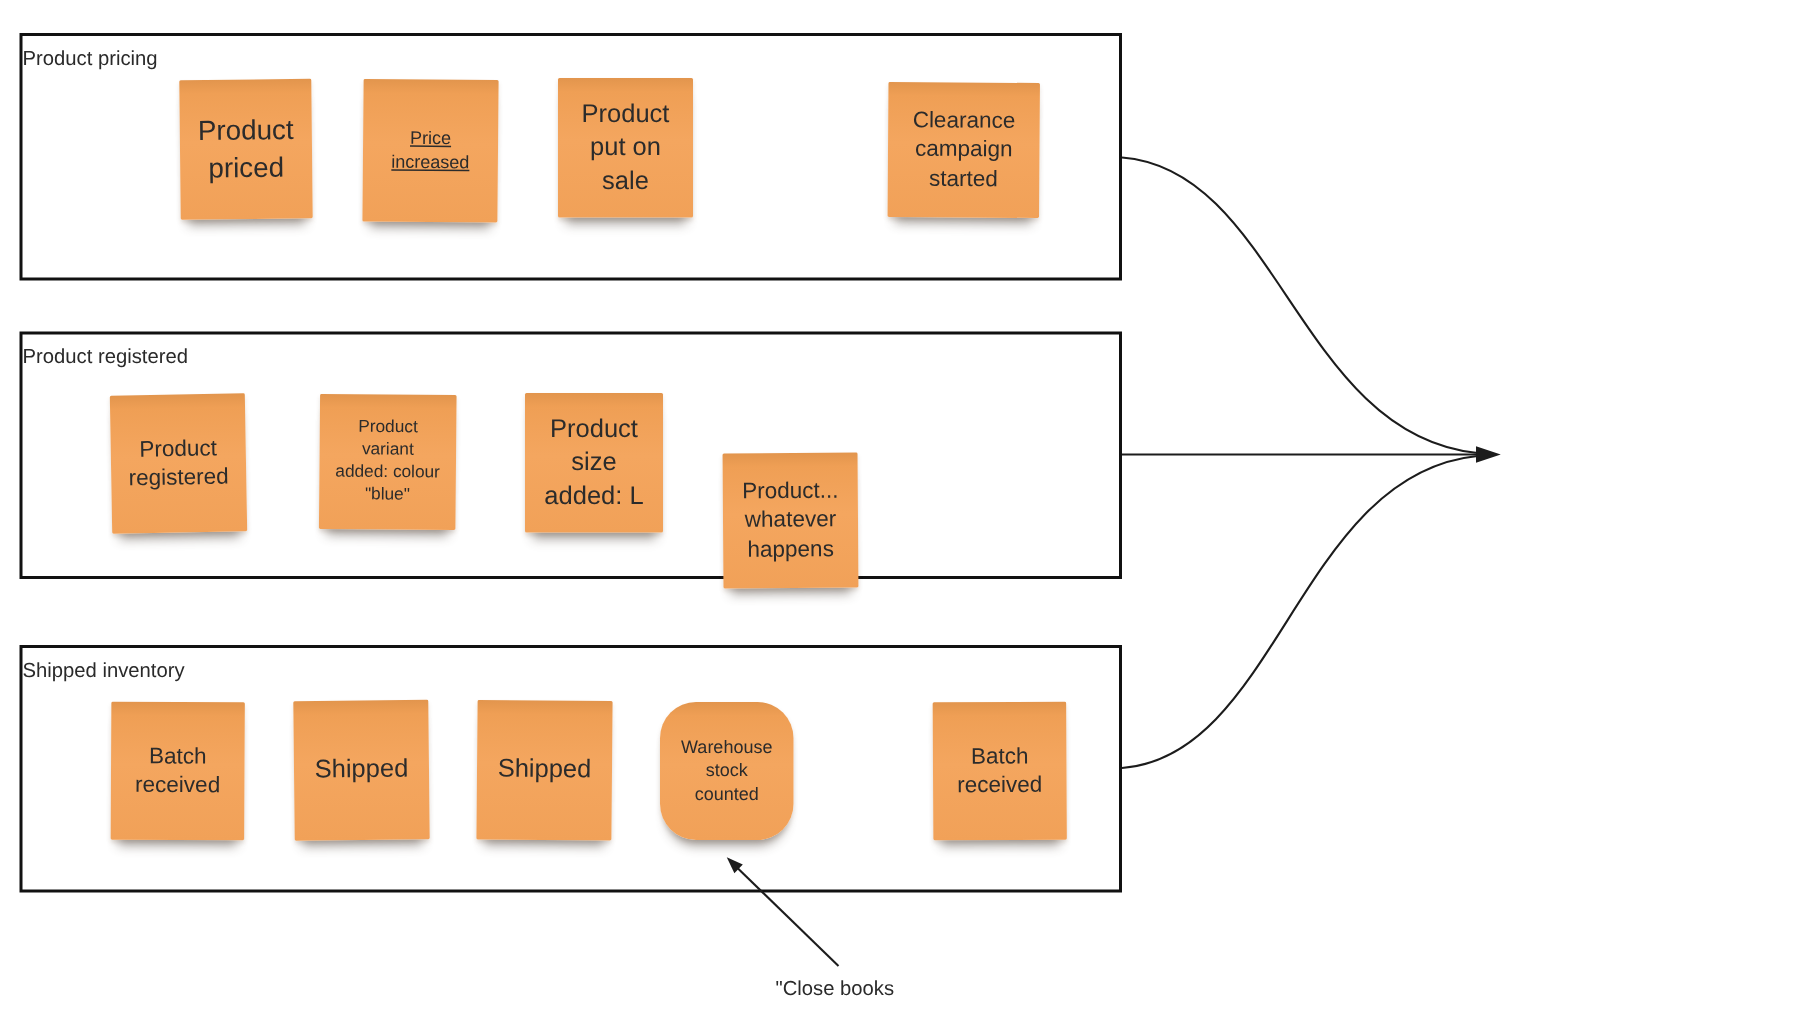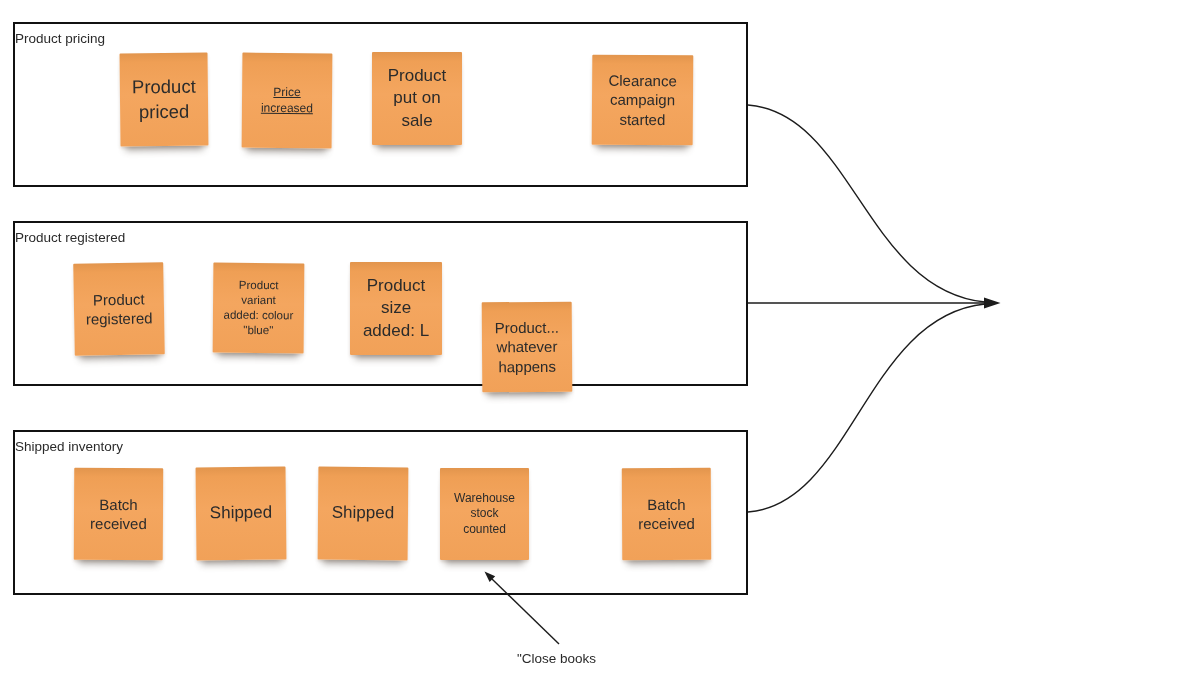--- a/index.html
+++ b/index.html
@@ -114,21 +114,21 @@
 size
 added: L</div>
   <div class="note" style="left:482px; top:263px; width:90px; height:90px; font-size:15px; transform:rotate(-0.4deg);margin-top:39px;">Product...
 whatever
 happens</div>
 
   <div class="note" style="left:74px; top:468px; width:89px; height:92px; font-size:15px; transform:rotate(0.3deg);">Batch
 received</div>
   <div class="note" style="left:196px; top:467px; width:90px; height:93px; font-size:17px; transform:rotate(-0.6deg);">Shipped</div>
   <div class="note" style="left:318px; top:467px; width:90px; height:93px; font-size:17px; transform:rotate(0.5deg);">Shipped</div>
-  <div class="note" style="left:440px; top:468px; width:89px; height:92px; font-size:12px; transform:rotate(0deg);">Warehouse
+  <div class="note" style="left:440px; top:468px; width:89px; height:92px; font-size:12px; transform:rotate(0deg);border-radius:24px;">Warehouse
 stock
 counted</div>
   <div class="note" style="left:622px; top:468px; width:89px; height:92px; font-size:15px; transform:rotate(-0.3deg);">Batch
 received</div>
 
 
   <div class="caption" style="left:517px; top:651px;">"Close books</div>
 
 </div>
 

